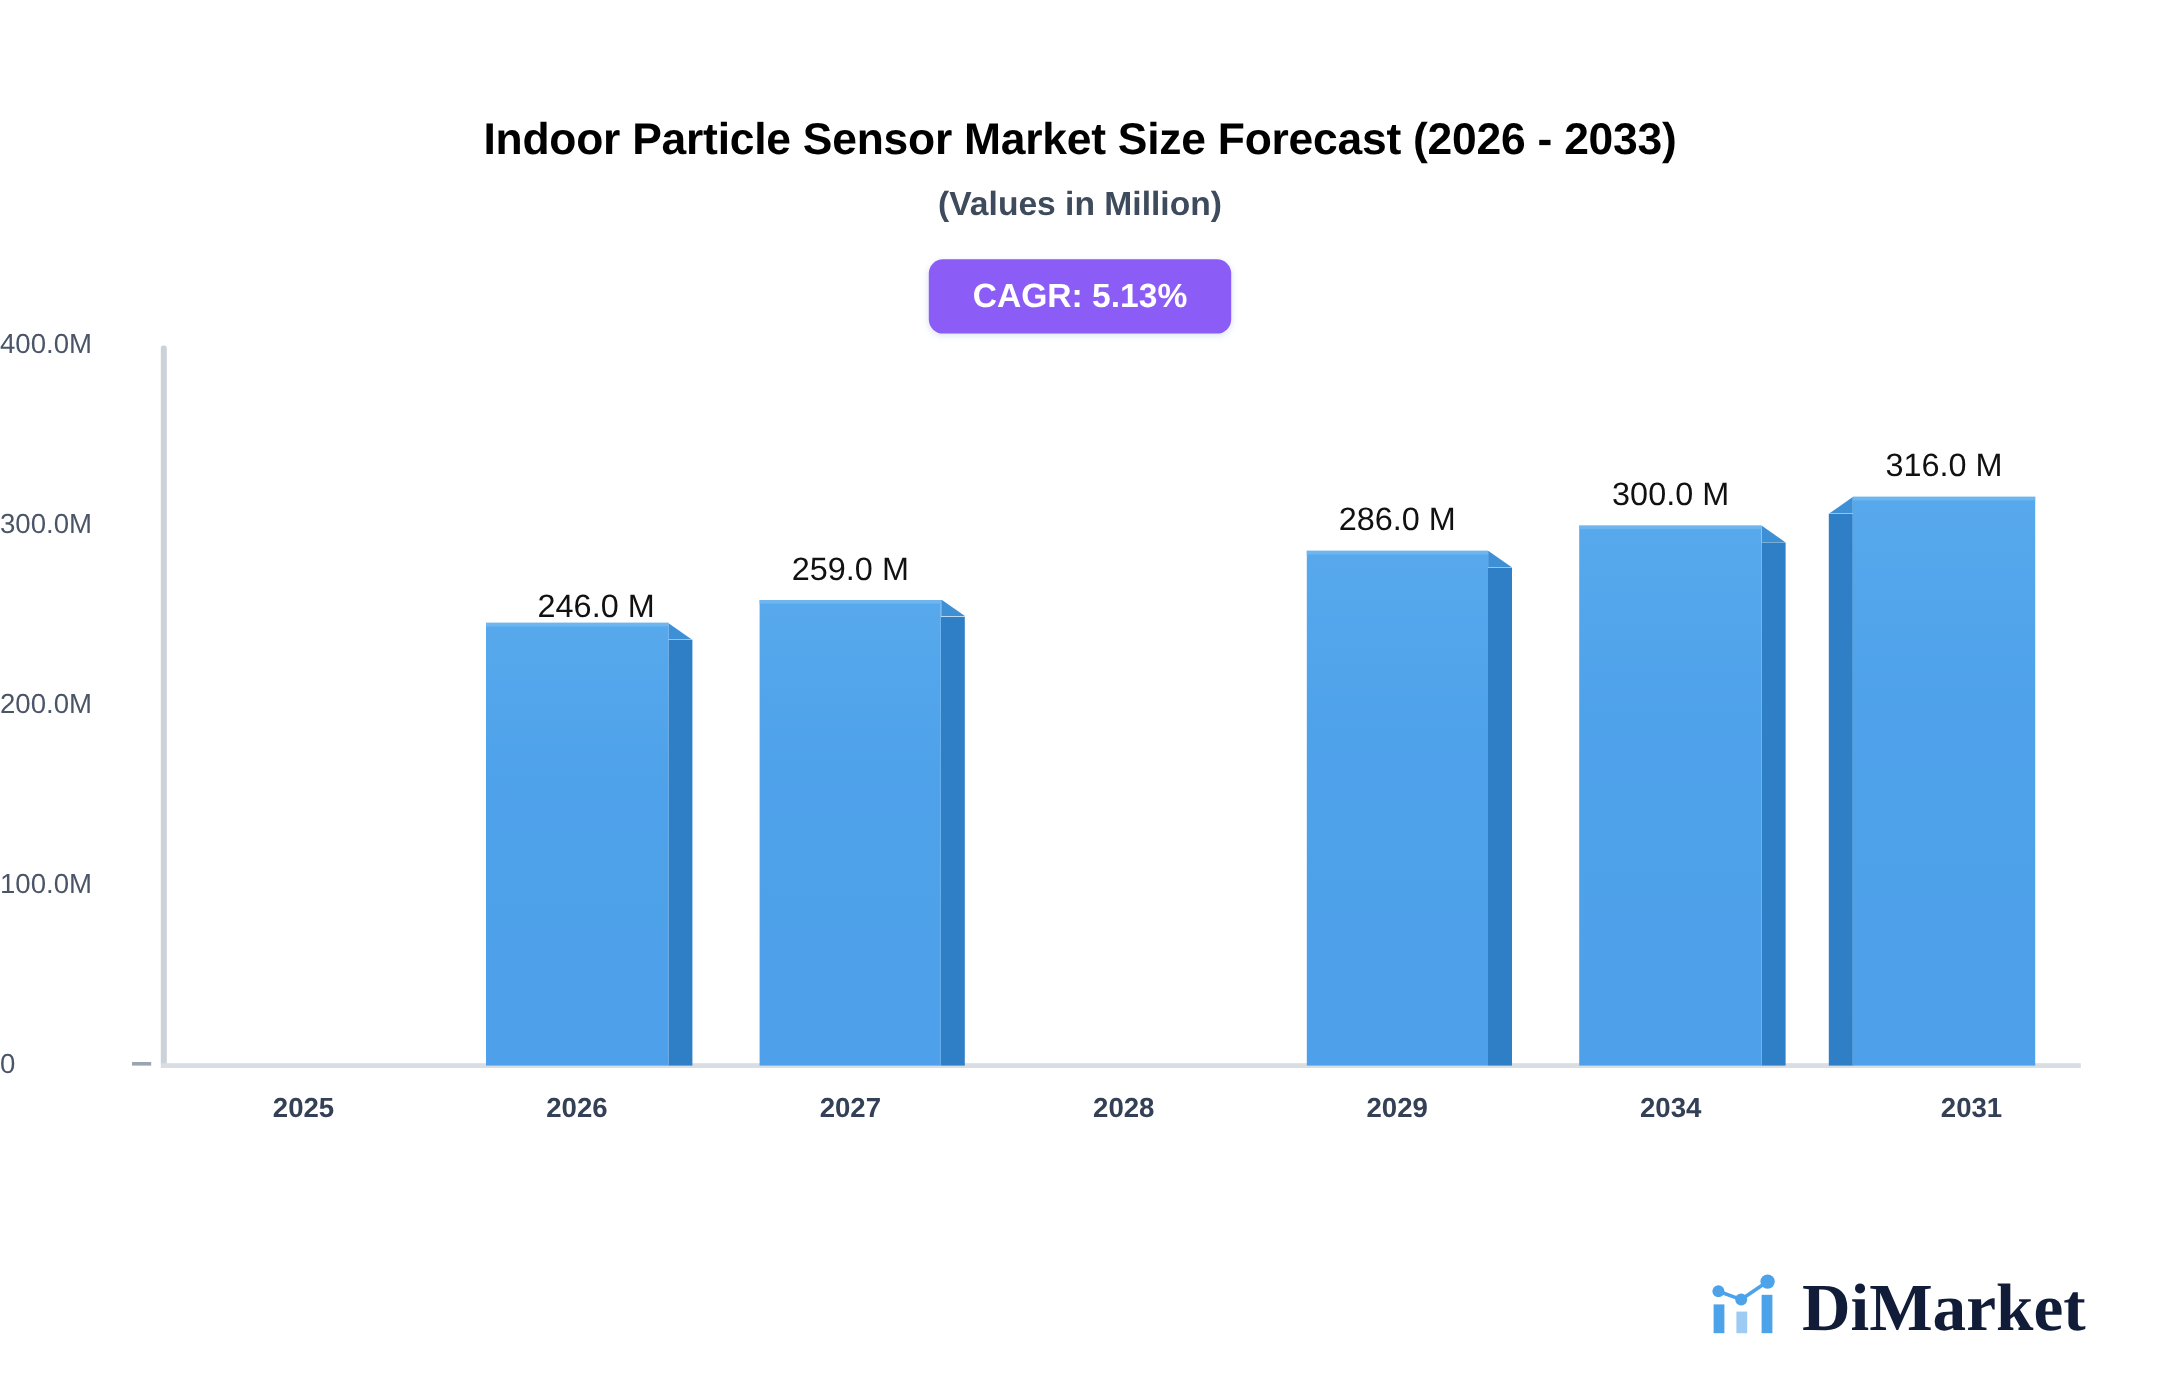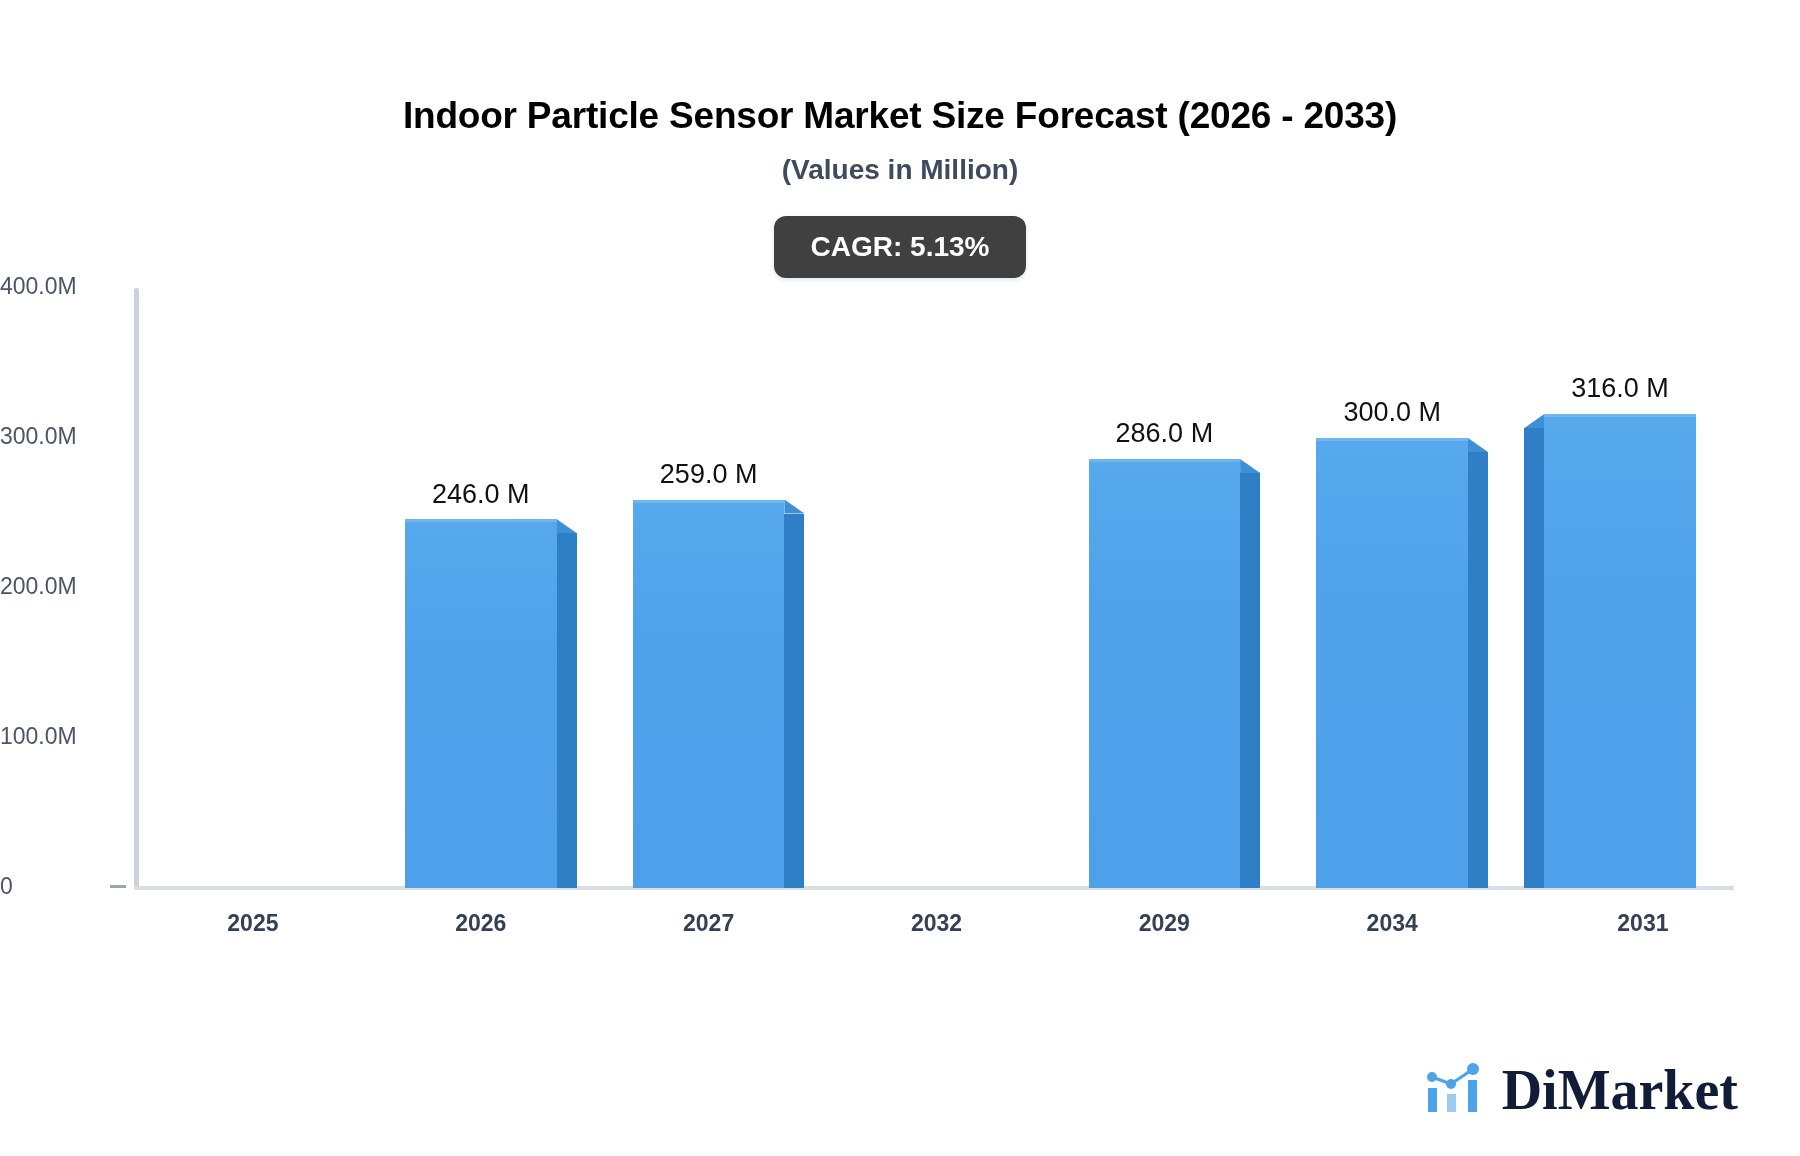--- a/index.html
+++ b/index.html
@@ -38,21 +38,21 @@
     font-weight: bold;
     color: #3d4b5c;
     font-family: "Liberation Sans", sans-serif;
   }
   .cagr-wrap {
     margin-top: 30px;
     display: flex;
     justify-content: center;
   }
   .cagr-badge {
-    background: #404040;
+    background: #8b5cf6;
     color: #ffffff;
     font-size: 28px;
     font-weight: bold;
     border-radius: 12px;
     padding: 15px 37px;
     display: inline-block;
     line-height: 1.15;
     box-shadow: 0 2px 5px rgba(60,120,180,0.18);
   }
 
@@ -225,21 +225,21 @@
     </div>
   <div class="bars-layer" id="bars-layer">
       <div class="bar-slot" style="left: 266.023px; width: 151.525px;">
         <div class="bar3d" style="height: 369px;">
           <div class="bar-side right" style="height: 355px;"></div>
           <div class="bar-cap right"></div>
           <div class="bar-front">
             <div class="bar-toplight"></div>
           </div>
         </div>
-        <div class="bar-value" style="bottom: 378px;">246.0 M</div>
+        <div class="bar-value" style="bottom: 367px; margin-left: 16px;">246.0 M</div>
       </div>
       <div class="bar-slot" style="left: 493.88px; width: 151.525px;">
         <div class="bar3d" style="height: 388.5px;">
           <div class="bar-side right" style="height: 374.5px;"></div>
           <div class="bar-cap right"></div>
           <div class="bar-front">
             <div class="bar-toplight"></div>
           </div>
         </div>
         <div class="bar-value" style="bottom: 398.5px;">259.0 M</div>
@@ -272,21 +272,21 @@
             <div class="bar-toplight"></div>
           </div>
         </div>
         <div class="bar-value" style="bottom: 484px;">316.0 M</div>
       </div>
     </div>
   <div id="x-ticks">
       <div class="x-tick-label" style="left: 139px; width: 227.857px;">2025</div>
       <div class="x-tick-label" style="left: 366.857px; width: 227.857px;">2026</div>
       <div class="x-tick-label" style="left: 594.714px; width: 227.857px;">2027</div>
-      <div class="x-tick-label" style="left: 822.571px; width: 227.857px;">2032</div>
+      <div class="x-tick-label" style="left: 822.571px; width: 227.857px;">2028</div>
       <div class="x-tick-label" style="left: 1050.43px; width: 227.857px;">2029</div>
       <div class="x-tick-label" style="left: 1278.29px; width: 227.857px;">2034</div>
       <div class="x-tick-label" style="left: 1529px; width: 227.857px;">2031</div>
     </div>
 </div>
 
 <div class="logo">
   <span class="logo-mark">
     <svg width="62" height="52" viewBox="0 0 62 52" xmlns="http://www.w3.org/2000/svg">
       <circle cx="6" cy="15" r="5" fill="#4da3ea"></circle>

